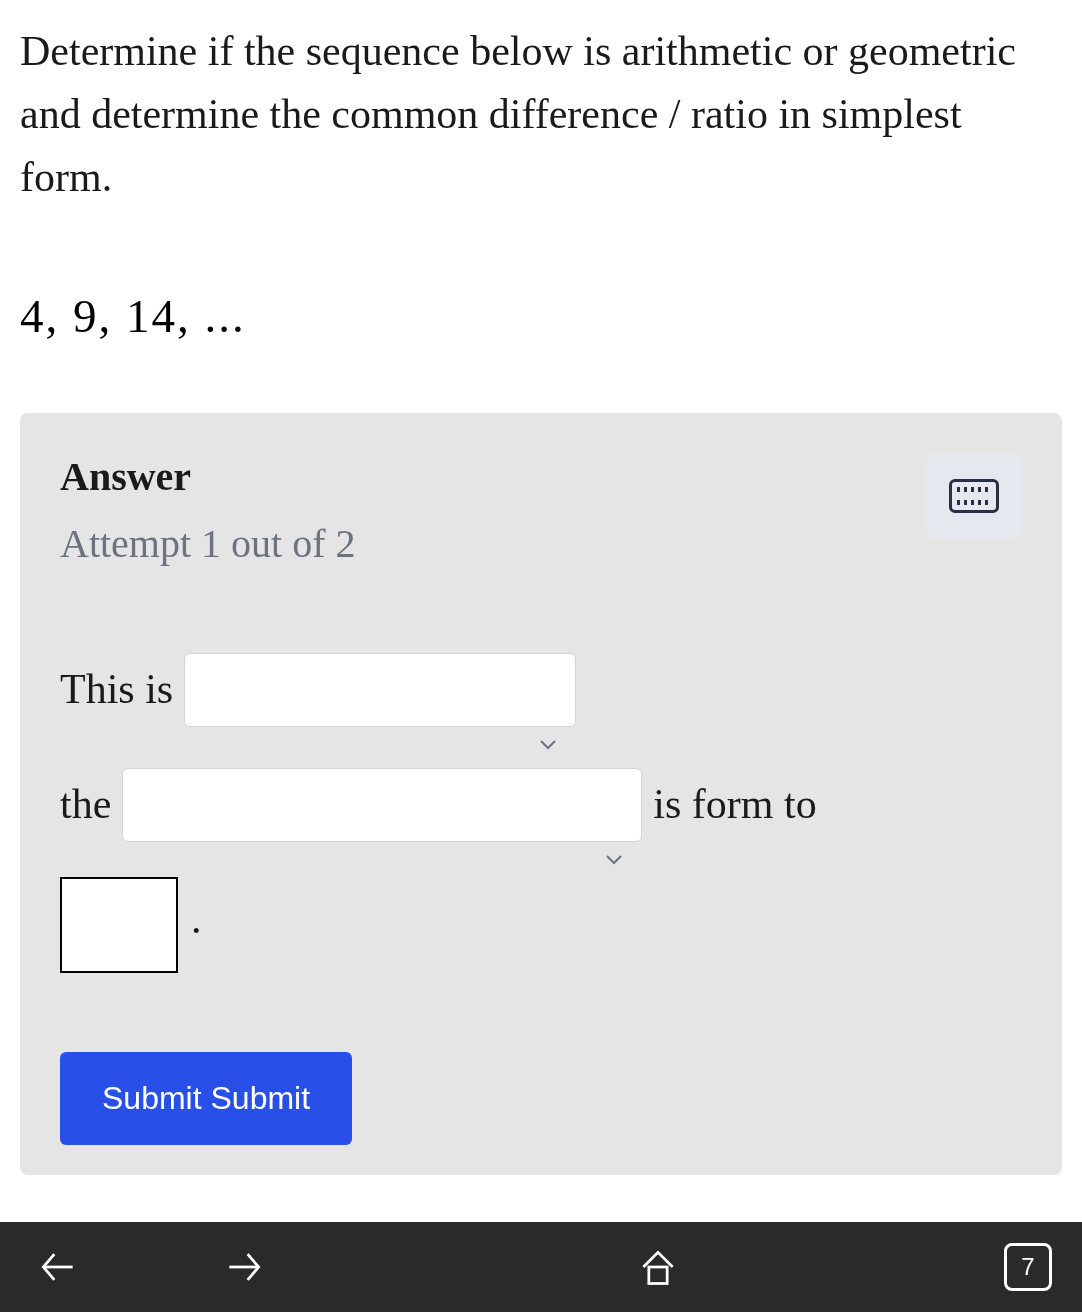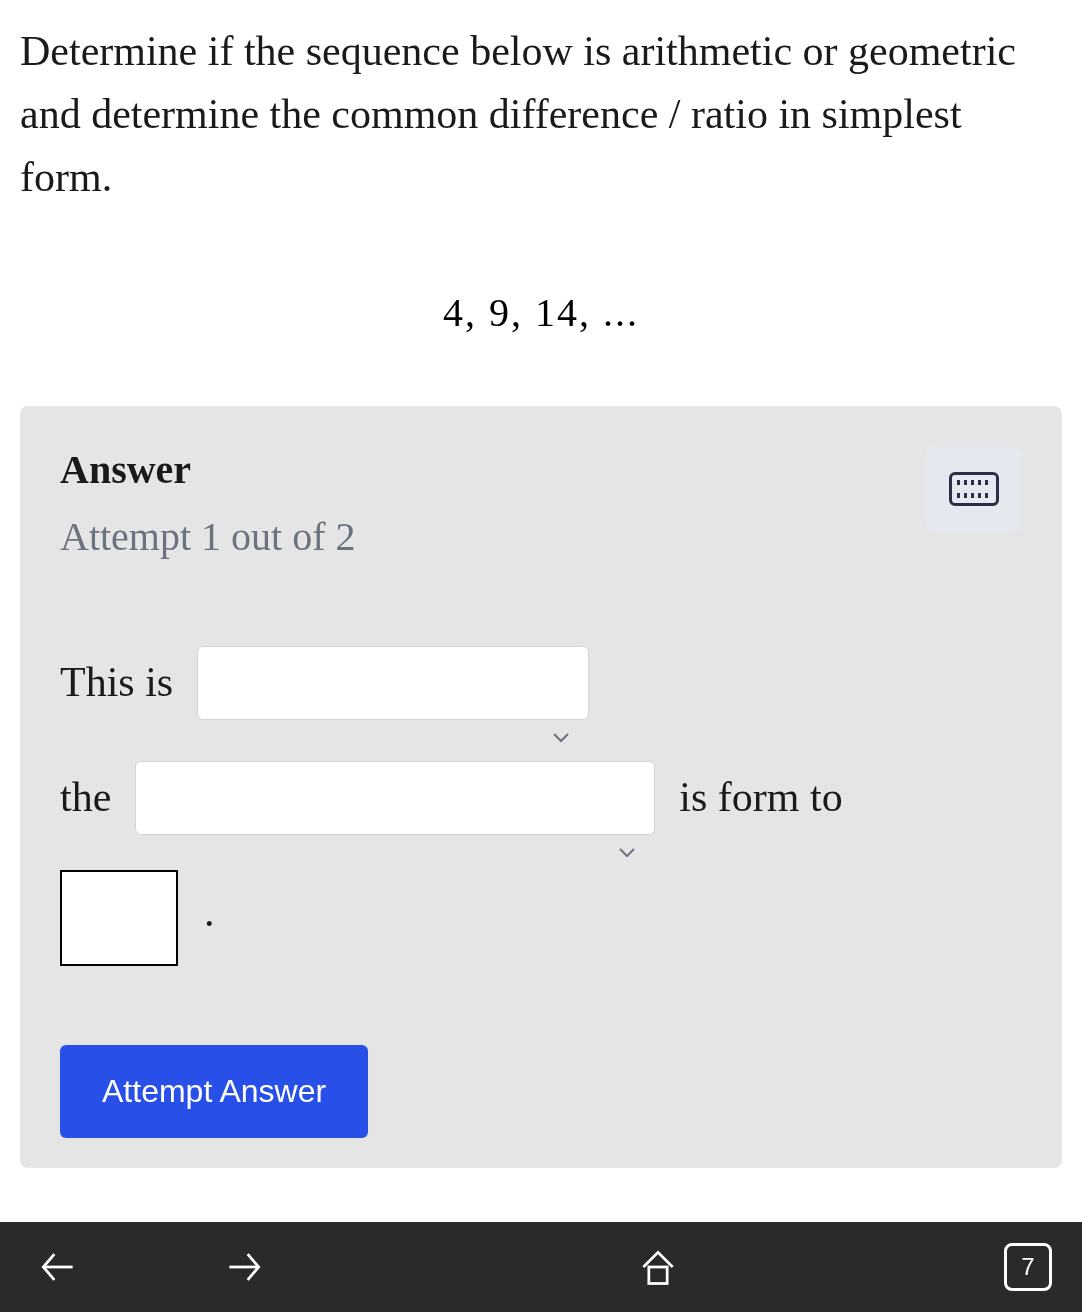--- a/index.html
+++ b/index.html
@@ -18,22 +18,22 @@
     .question-area {
       padding: 20px 20px 0 20px;
     }
     .question-text {
       font-size: 42px;
       line-height: 1.5;
       color: #1a1a1a;
       font-weight: 400;
     }
     .sequence {
-      text-align: center;
-      font-size: 40px;
+      text-align: left;
+      font-size: 47px;
       margin: 80px 0 70px 0;
       font-family: 'Times New Roman', serif;
       letter-spacing: 2px;
     }
     .answer-panel {
       margin: 0 20px;
       background: #e5e5e5;
       border-radius: 8px;
       padding: 40px 40px 30px 40px;
       position: relative;
@@ -95,21 +95,21 @@
       margin-top: 70px;
       font-size: 42px;
       line-height: 2.5;
       color: #1a1a1a;
       font-family: Georgia, serif;
     }
     .answer-form .row {
       display: flex;
       align-items: center;
       flex-wrap: wrap;
-      gap: 24px;
+      gap: 11px;
       margin-bottom: 10px;
     }
     .dropdown {
       position: relative;
       display: inline-flex;
       align-items: center;
       background: #ffffff;
       border: 1px solid #d1d5db;
       border-radius: 6px;
       height: 74px;
@@ -250,21 +250,21 @@
         </span>
       </div>
       <span>is form to</span>
     </div>
     <div class="row">
       <input class="value-input" type="text" value="" style="">
       <span class="period">.</span>
     </div>
   </div>
 
-  <button class="submit-button">Attempt Answer</button>
+  <button class="submit-button">Submit Submit</button>
 </div>
 
 <div class="bottom-bar">
   <div class="nav-icon">
     <svg viewBox="0 0 48 48" width="44" height="44">
       <line x1="40" y1="24" x2="8" y2="24"></line>
       <polyline points="20,10 8,24 20,38"></polyline>
     </svg>
   </div>
   <div class="nav-icon">

